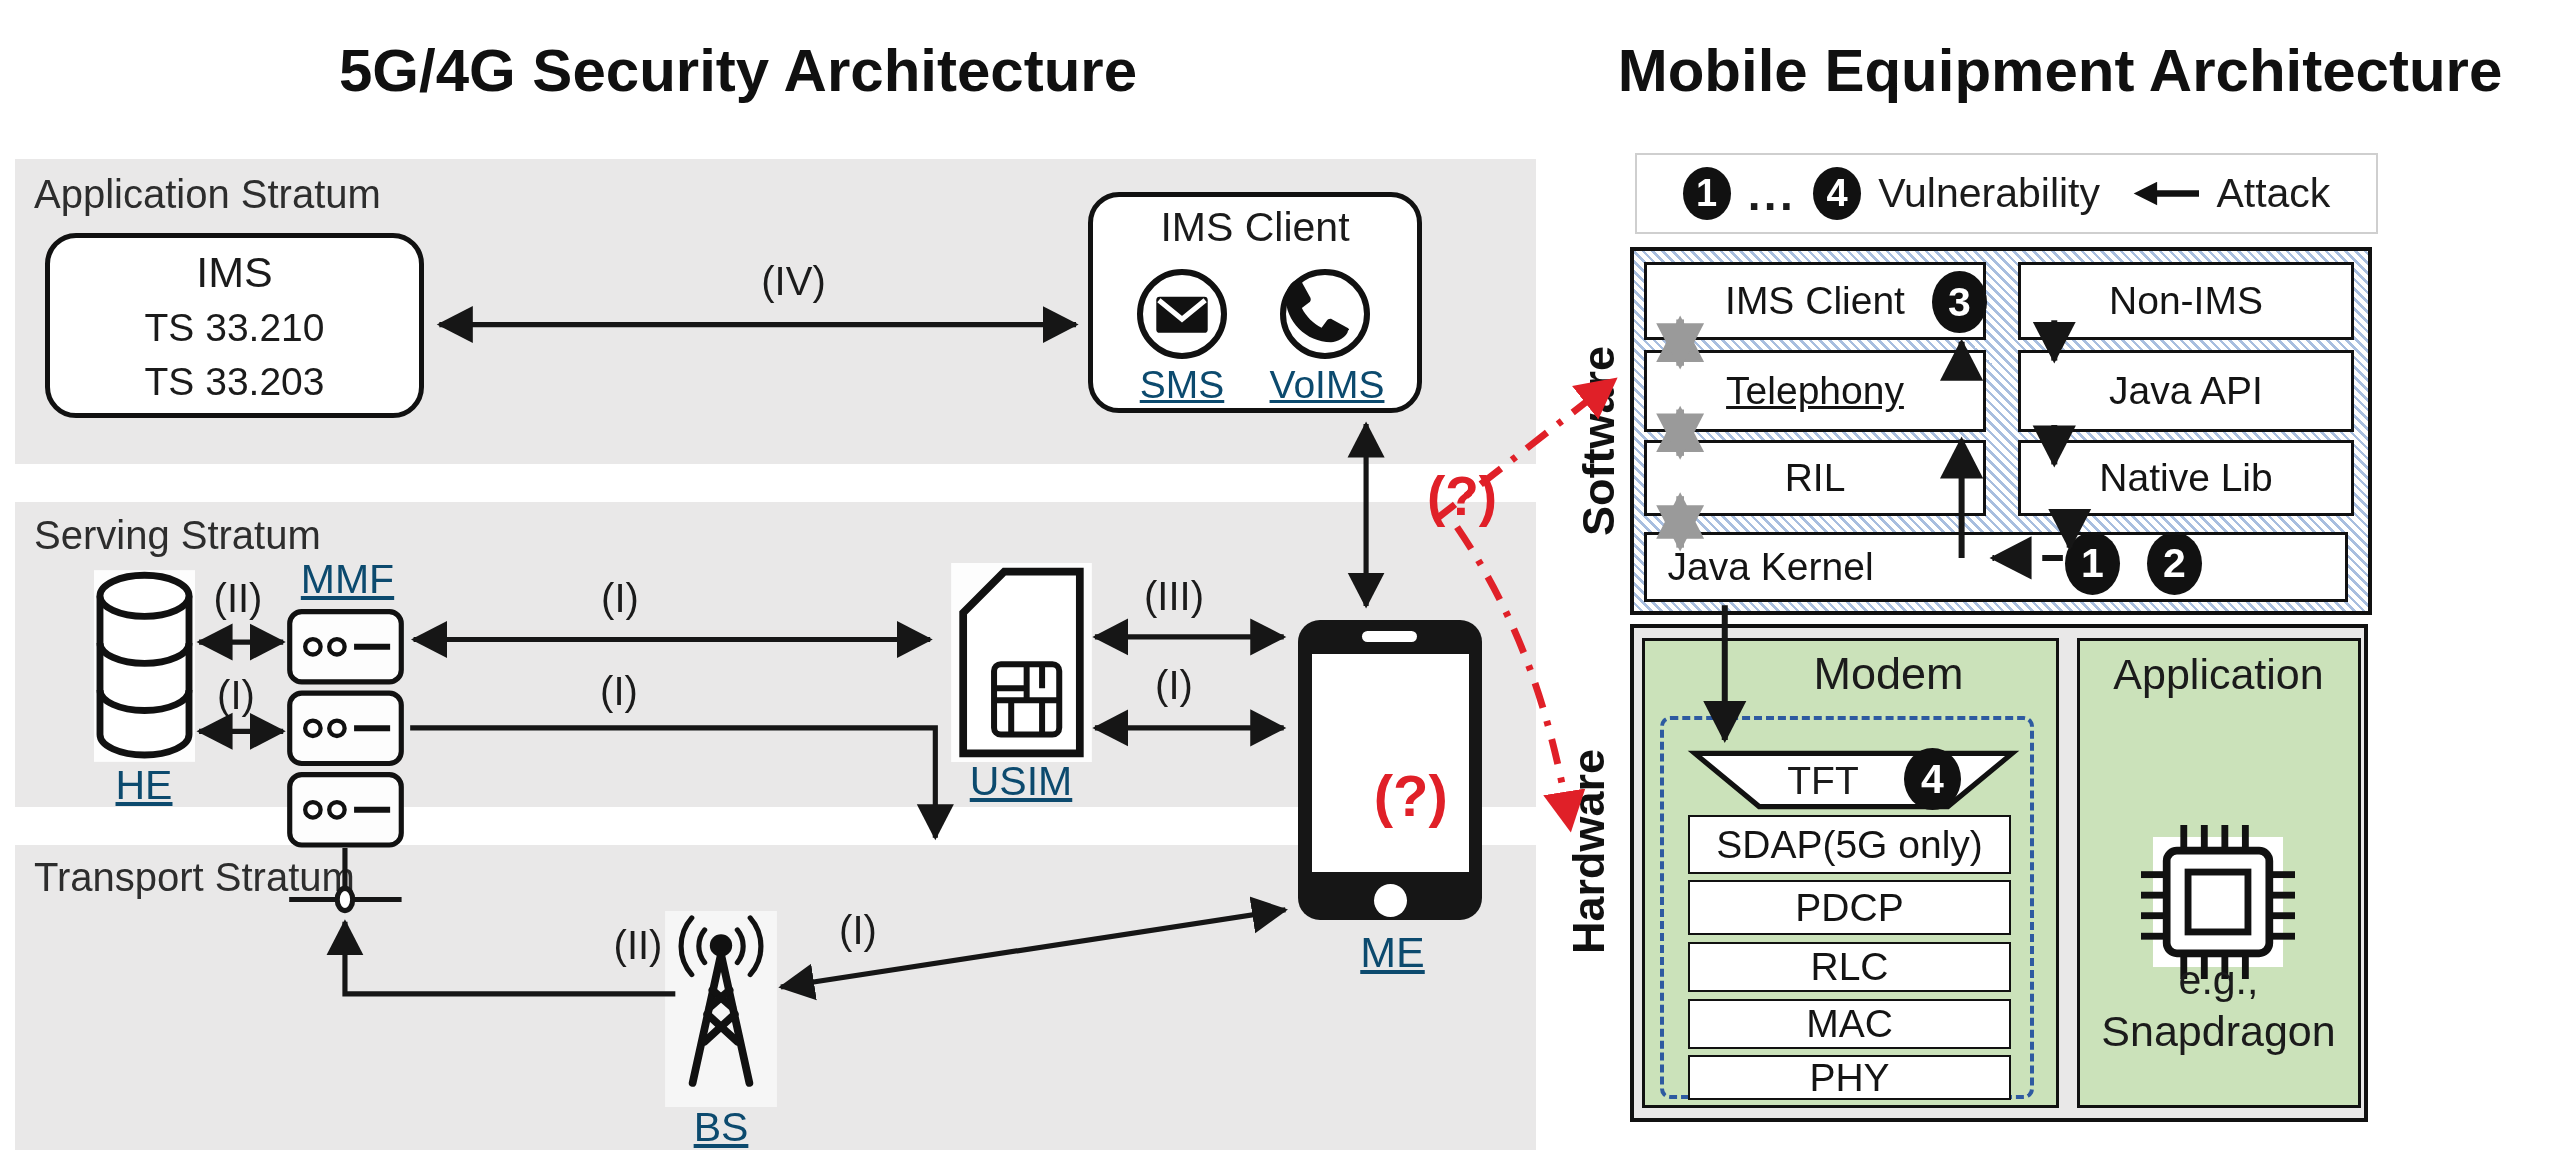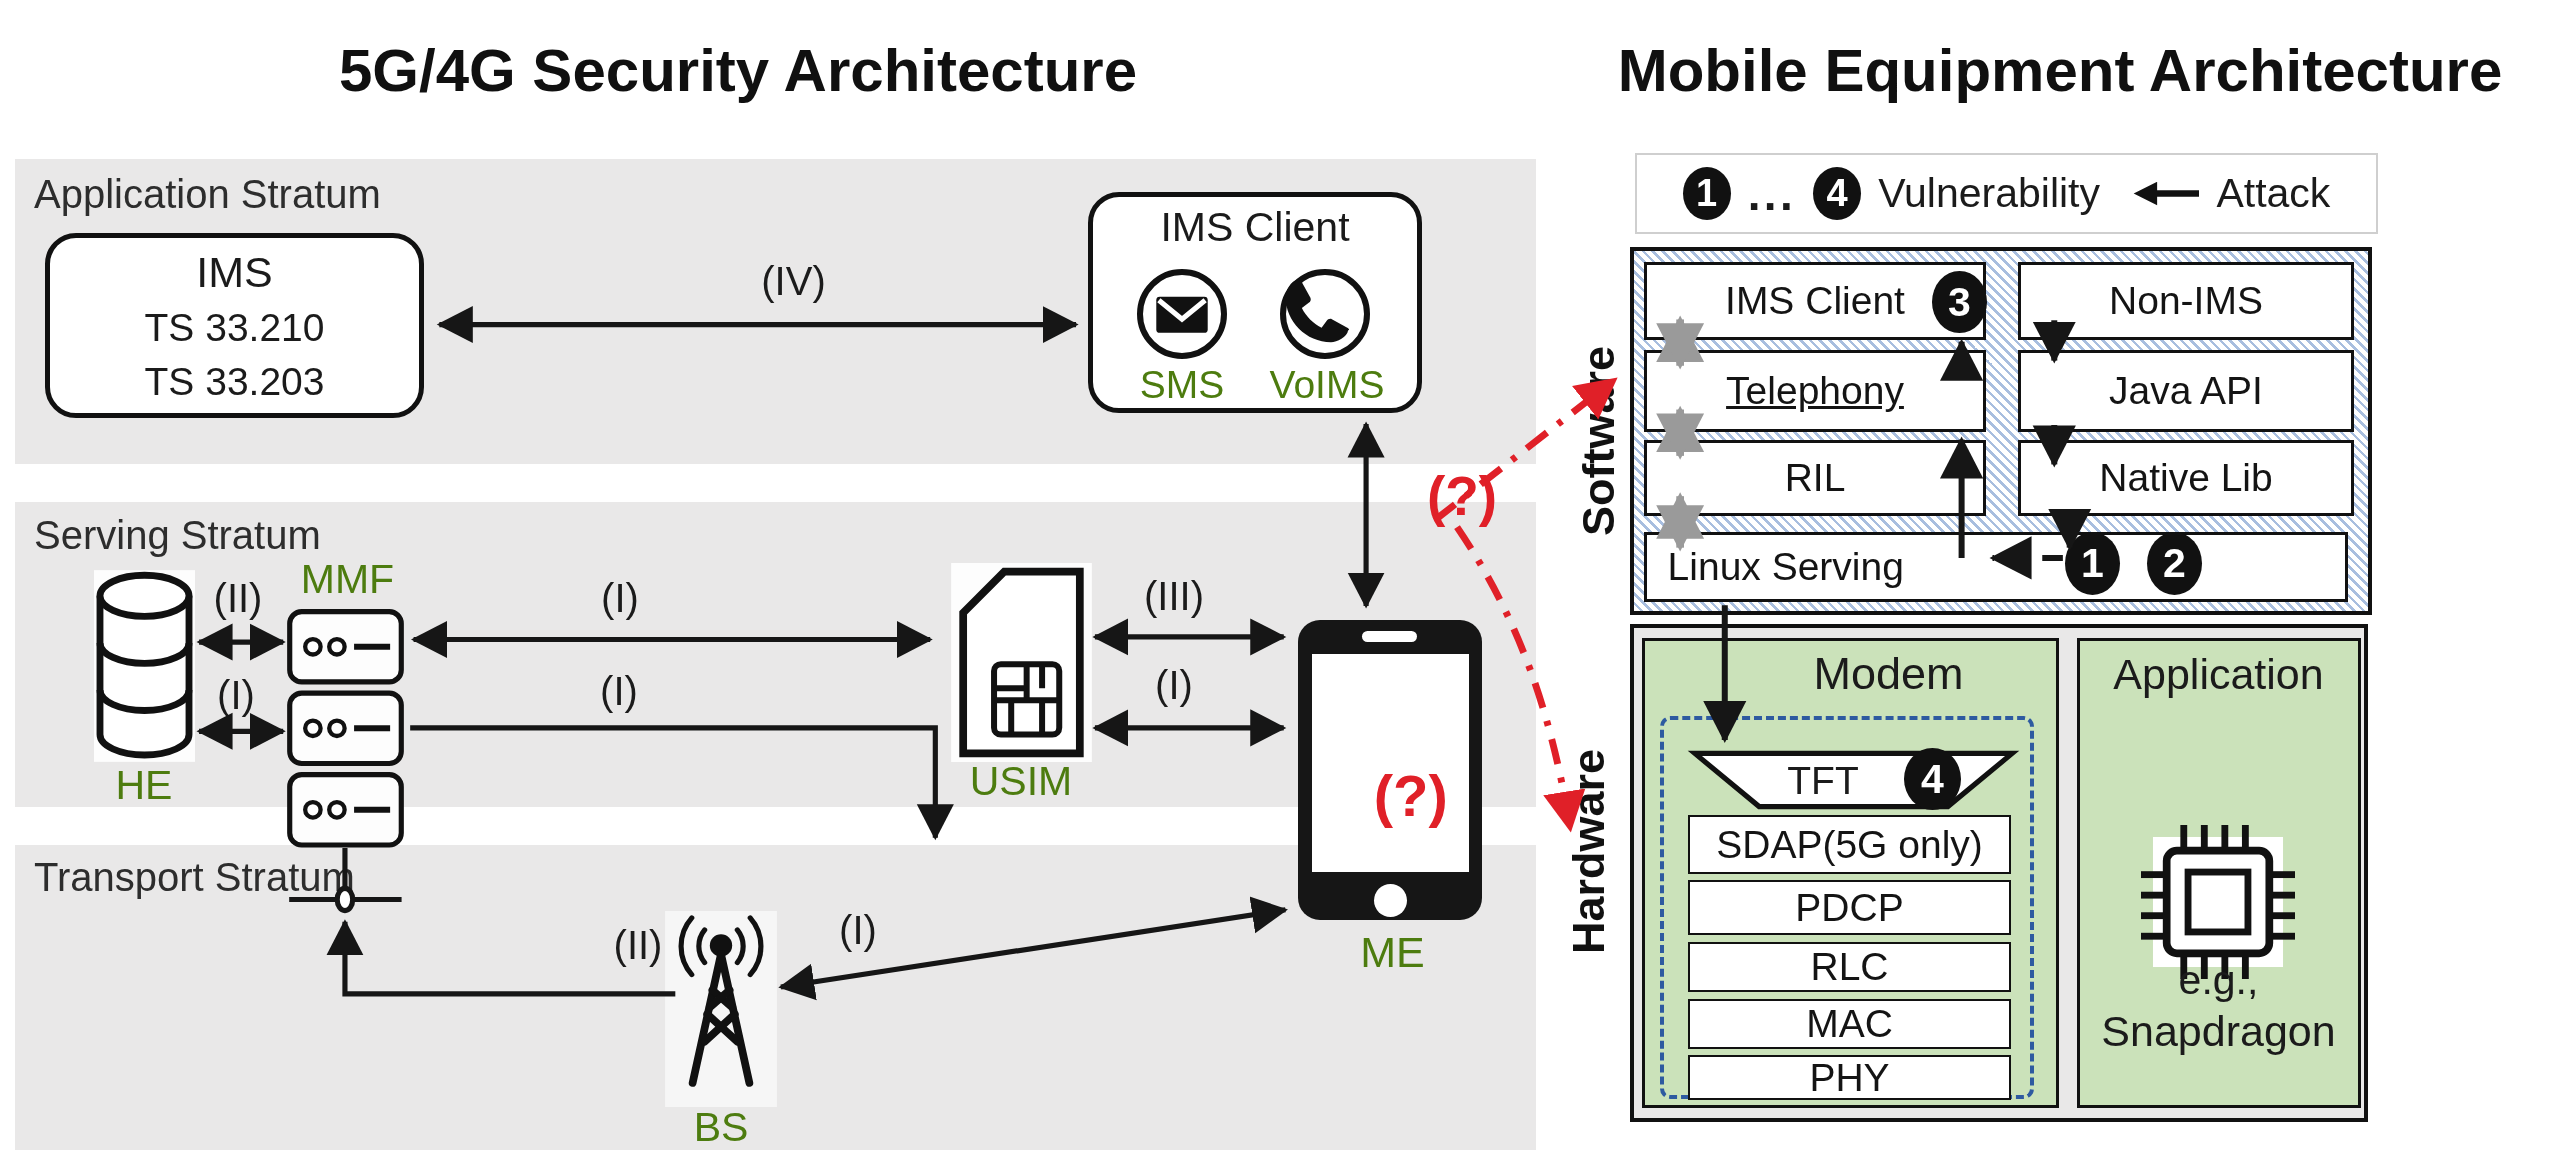--- a/index.html
+++ b/index.html
@@ -6,21 +6,21 @@
   body{font-family:"Liberation Sans", sans-serif;color:#1b1b1b;}
   #canvas{position:relative;width:2576px;height:1164px;background:#ffffff;overflow:hidden;}
   .abs{position:absolute;}
   .band{position:absolute;left:15.4px;width:1521px;height:305px;background:#e9e8e8;}
   .title{position:absolute;top:31px;height:79px;display:flex;align-items:center;justify-content:center;
          font-size:60px;font-weight:600;color:#101010;letter-spacing:0px;}
   .stratum-label{position:absolute;left:34px;width:601px;height:50px;font-size:40px;font-weight:500;color:#2d2d2d;}
   .roman{position:absolute;display:flex;align-items:center;justify-content:center;
          font-size:40px;font-weight:500;color:#1b1b1b;}
   .node-label{position:absolute;display:flex;align-items:center;justify-content:center;
-              font-size:40px;font-weight:500;color:#4d7c0f;}
+              font-size:40px;font-weight:500;color:#0c4a6e;text-decoration:underline;}
   .white-card{position:absolute;background:#ffffff;border:5.1px solid #111;border-radius:31px;}
   .softbox{position:absolute;background:#ffffff;border:3.4px solid #111;display:flex;align-items:center;justify-content:center;
            font-size:39px;color:#141414;}
   .badge{position:absolute;background:#111;color:#fff;border-radius:50%;display:flex;align-items:center;justify-content:center;
          font-weight:700;}
   .vert{writing-mode:vertical-rl;transform:rotate(180deg);display:flex;align-items:center;justify-content:center;
         font-weight:700;color:#111;}
   .qmark{position:absolute;color:#e02028;font-weight:700;display:flex;align-items:center;justify-content:center;}
   .hatch{background:repeating-linear-gradient(45deg,#ffffff 0 4.3px,#a8bedf 4.3px 6.9px);}
   .center{display:flex;align-items:center;justify-content:center;}
@@ -172,21 +172,21 @@
   <div class="softbox" style="left:2018px;top:350px;width:330px;height:76px;">
       <span>Java API</span>
     </div>
   <div class="softbox" style="left:1644px;top:440px;width:336px;height:70px;">
       <span>RIL</span>
     </div>
   <div class="softbox" style="left:2018px;top:440px;width:330px;height:70px;">
       <span>Native Lib</span>
     </div>
   <div class="softbox" style="left:1644px;top:532px;width:704px;height:70px;justify-content:flex-start;padding-left:20.6px;box-sizing:border-box;">
-      <span>Linux Serving</span>
+      <span>Java Kernel</span>
     </div>
   <div class="badge" style="left:1932px;top:271px;width:55px;height:62px;font-size:41px;">3</div>
   <div class="badge" style="left:2065px;top:532px;width:55px;height:63px;font-size:41px;">1</div>
   <div class="badge" style="left:2147px;top:532px;width:55px;height:63px;font-size:41px;">2</div>
   <div class="abs vert" style="left:1572px;top:326px;width:53px;height:230px;font-size:45px;">Software</div>
 
   <div class="abs" style="left:1630px;top:624px;width:738px;height:498px;background:#e9e8e8;border:4.3px solid #111;box-sizing:border-box;"></div>
   <div class="abs" style="left:1642px;top:638px;width:417px;height:470px;background:#cbe2ba;border:3.4px solid #111;box-sizing:border-box;"></div>
   <div class="abs" style="left:2077px;top:638px;width:284px;height:470px;background:#cbe2ba;border:3.4px solid #111;box-sizing:border-box;"></div>
   <div class="abs center" style="left:1751px;top:649px;width:275px;height:50px;font-size:45px;">Modem</div>

